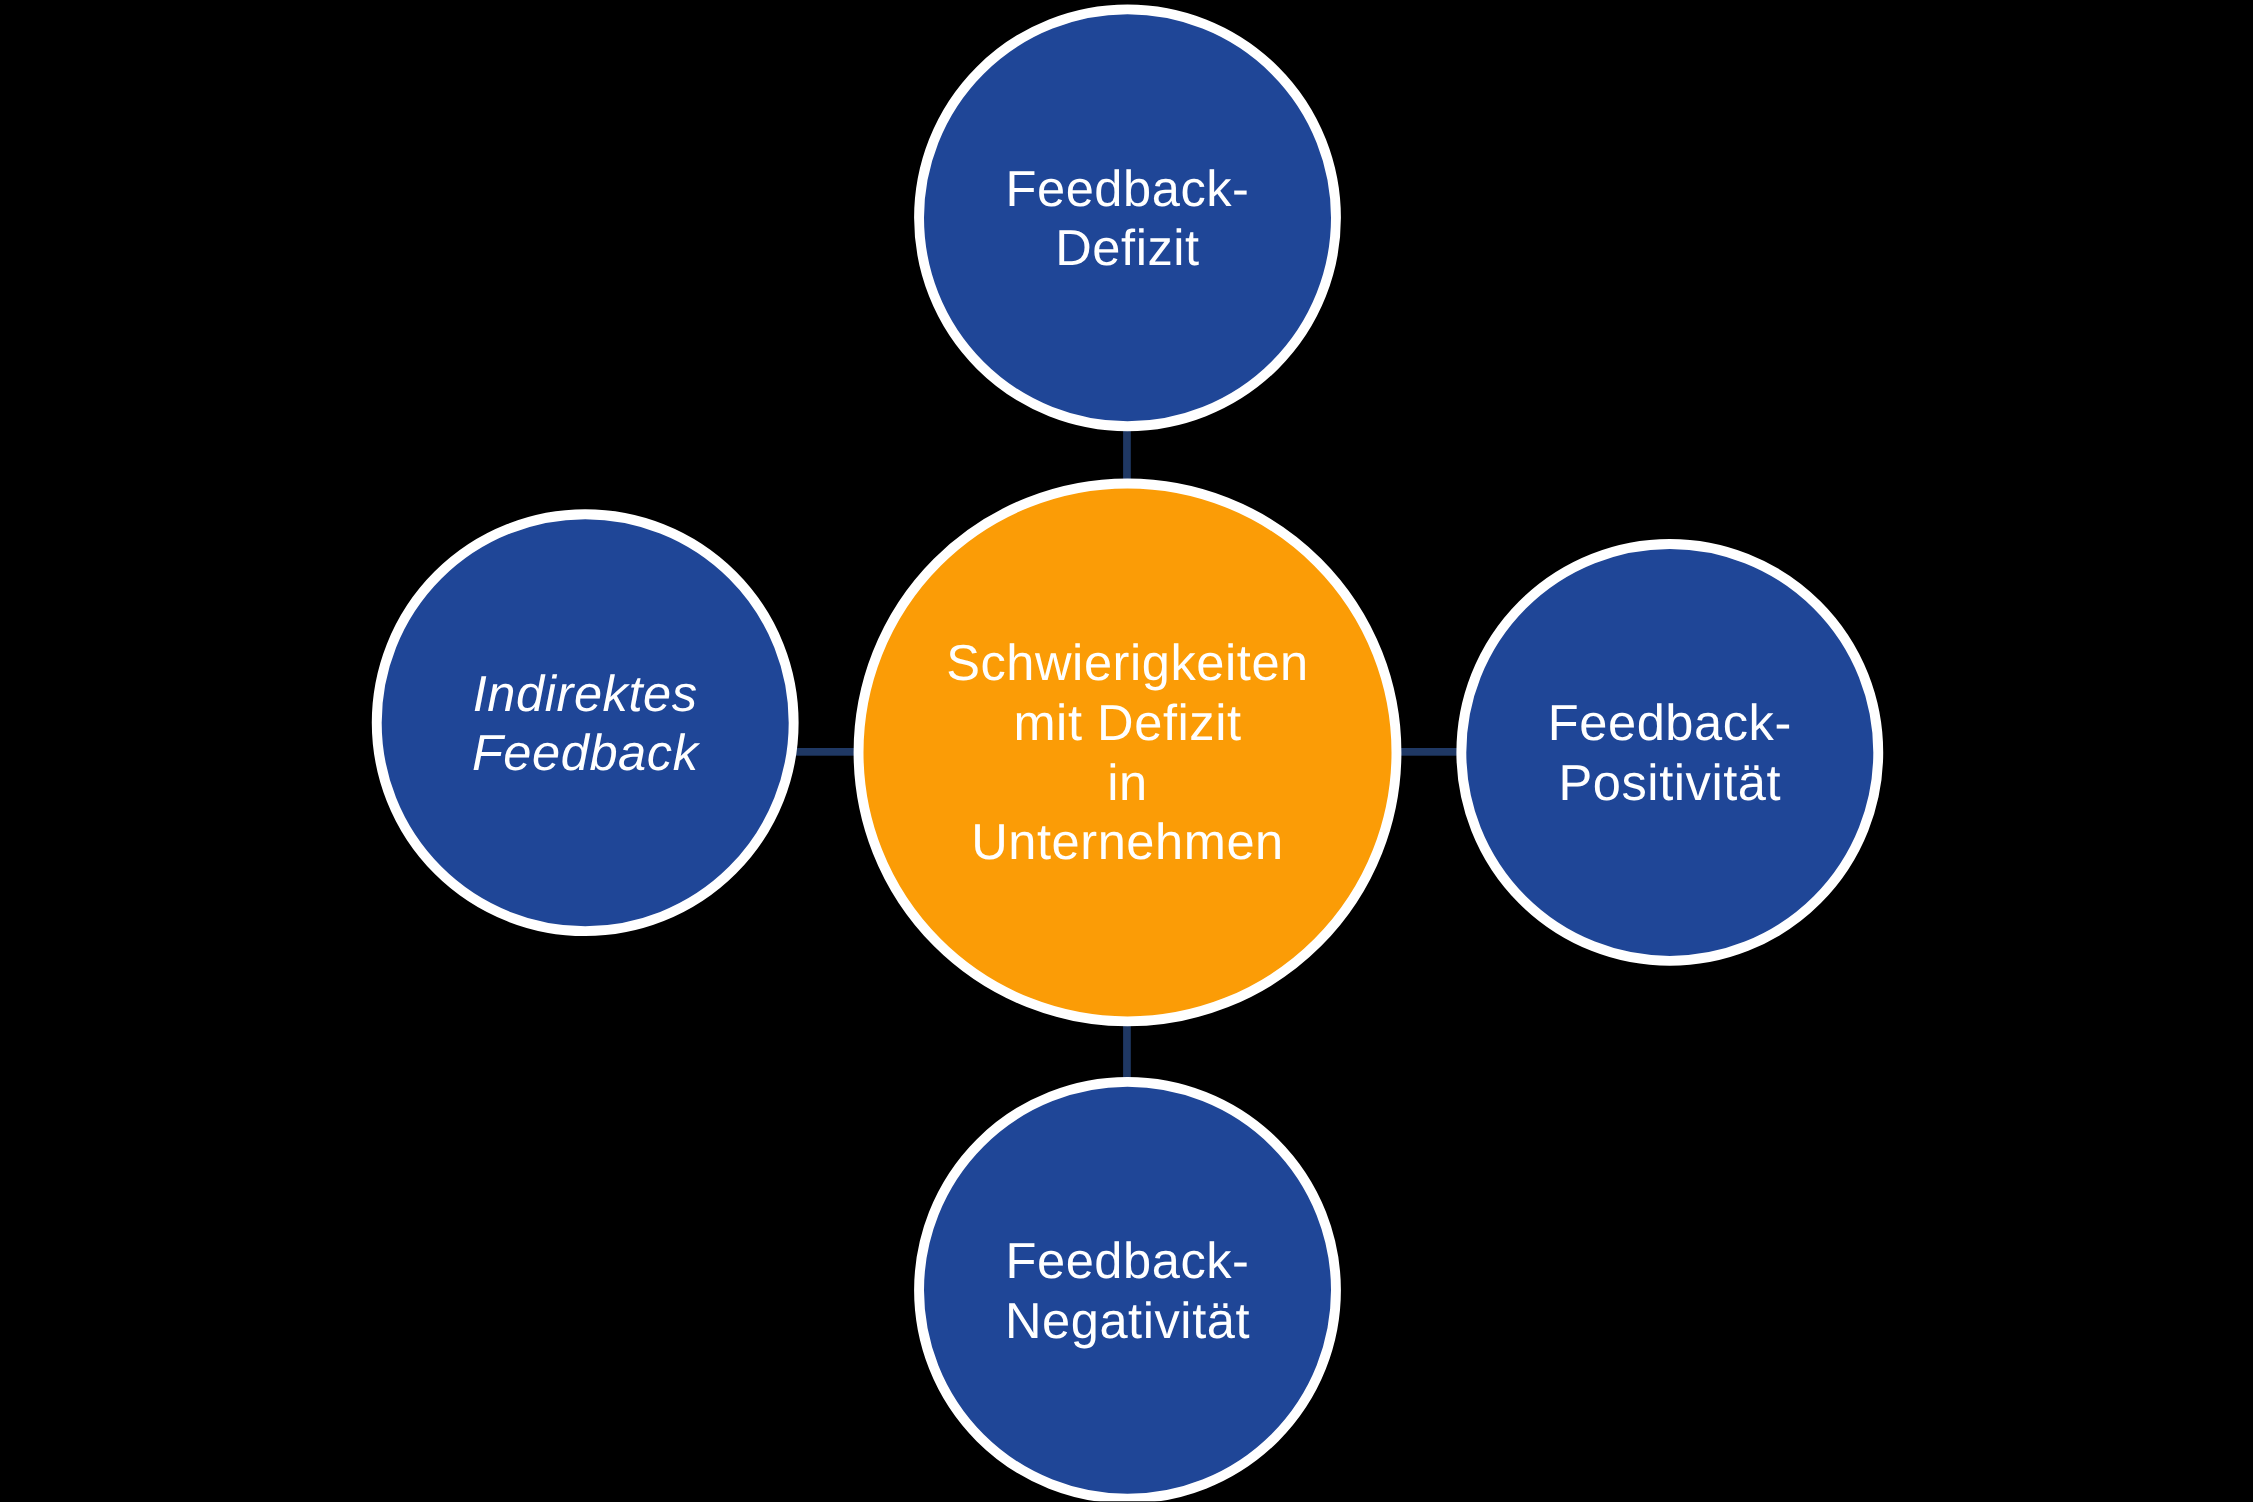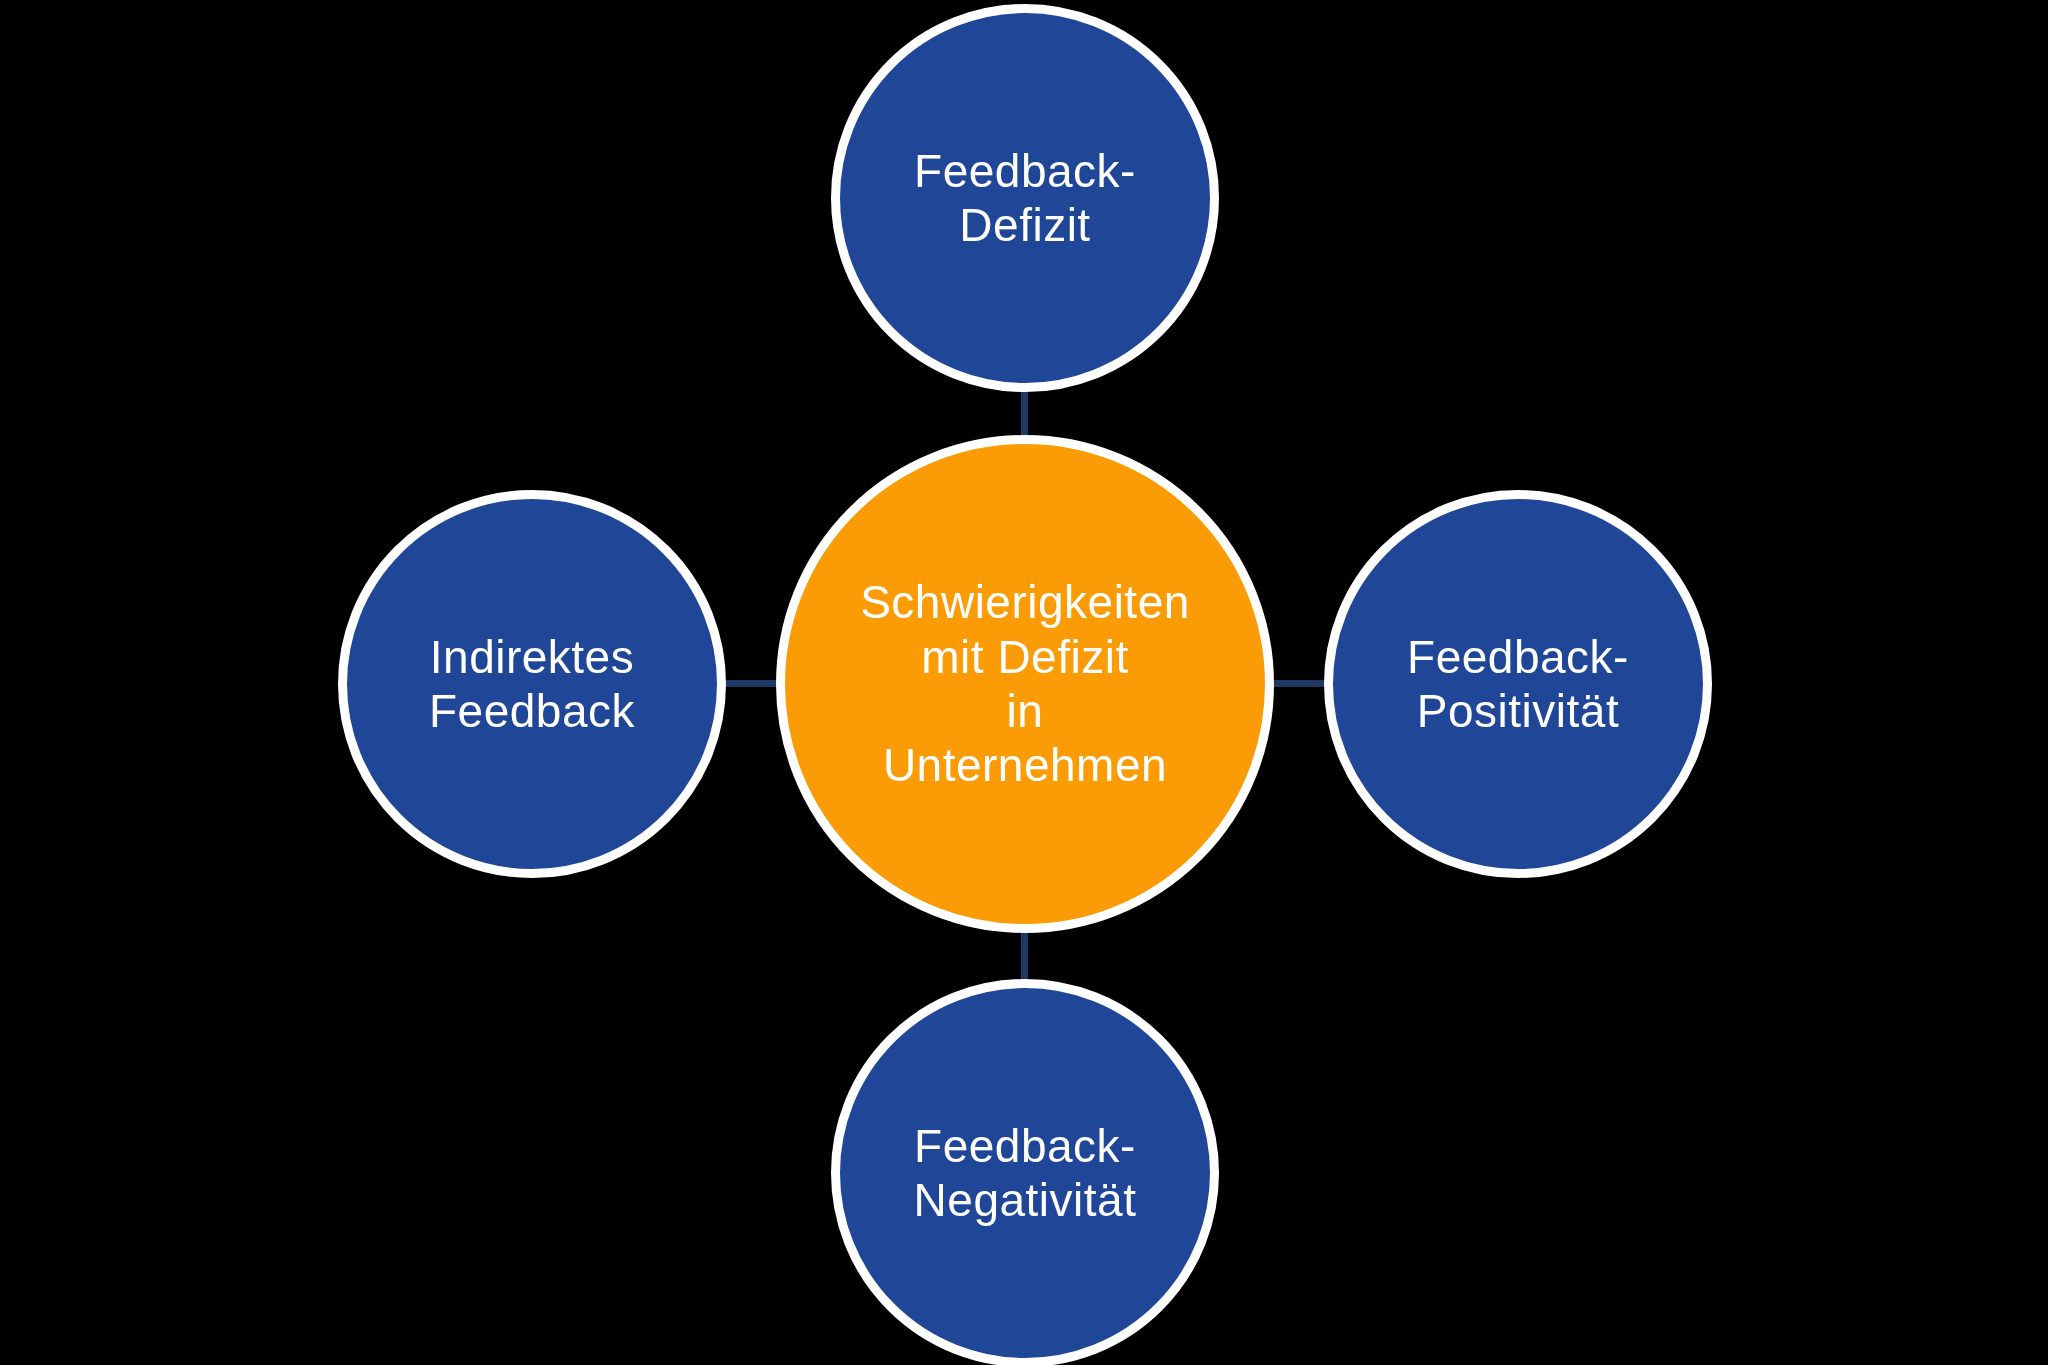--- a/index.html
+++ b/index.html
@@ -39,21 +39,21 @@
     height: 388px;
     background: var(--satellite, #1F4697);
   }
   .node.center {
     width: 498px;
     height: 498px;
     background: var(--center, #FB9C06);
   }
   .node.top    { left: 831px;  top: 4px;   }
   .node.bottom { left: 831px;  top: 979px; }
-  .node.left   { left: 338px;  top: 490px; }
+  .node.left   { left: 338px;  top: 463px; font-style: italic; }
   .node.right  { left: 1324px; top: 490px; }
   .node.center { left: 776px;  top: 435px; }
 
   .connector {
     position: absolute;
     background: var(--connector, #1F3864);
     z-index: 1;
   }
   .connector.vertical   { width: 7px; }
   .connector.horizontal { height: 7px; }

